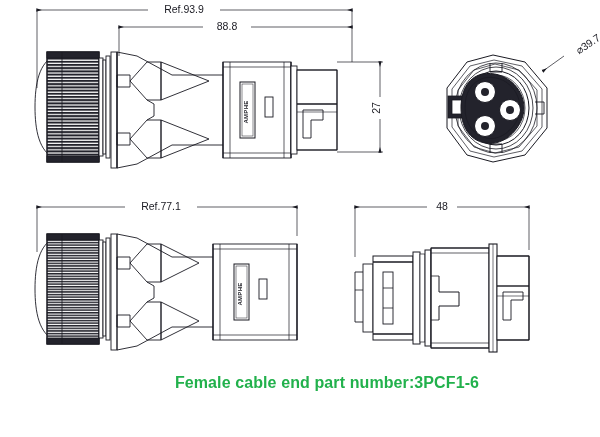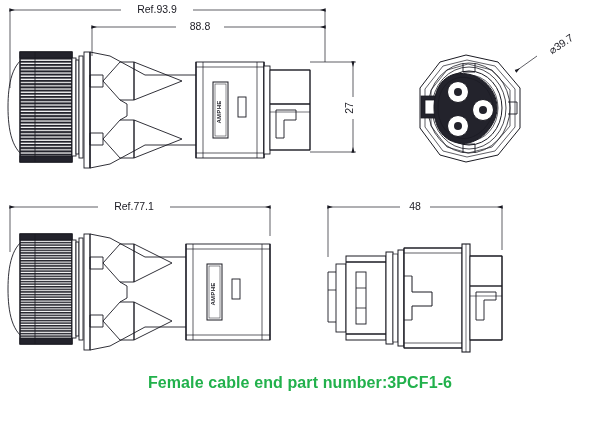--- a/index.html
+++ b/index.html
@@ -13,20 +13,21 @@
     height: 437px;
     overflow: hidden;
     font-family: "Liberation Sans", sans-serif;
     position: relative;
   }
   #sheet {
     position: relative;
     width: 532px;
     height: 437px;
     background: #ffffff;
+    margin-left: 27px;
   }
   #drawing-svg {
     position: absolute;
     left: 0;
     top: 0;
     width: 600px;
     height: 437px;
     display: block;
   }
   .caption {

